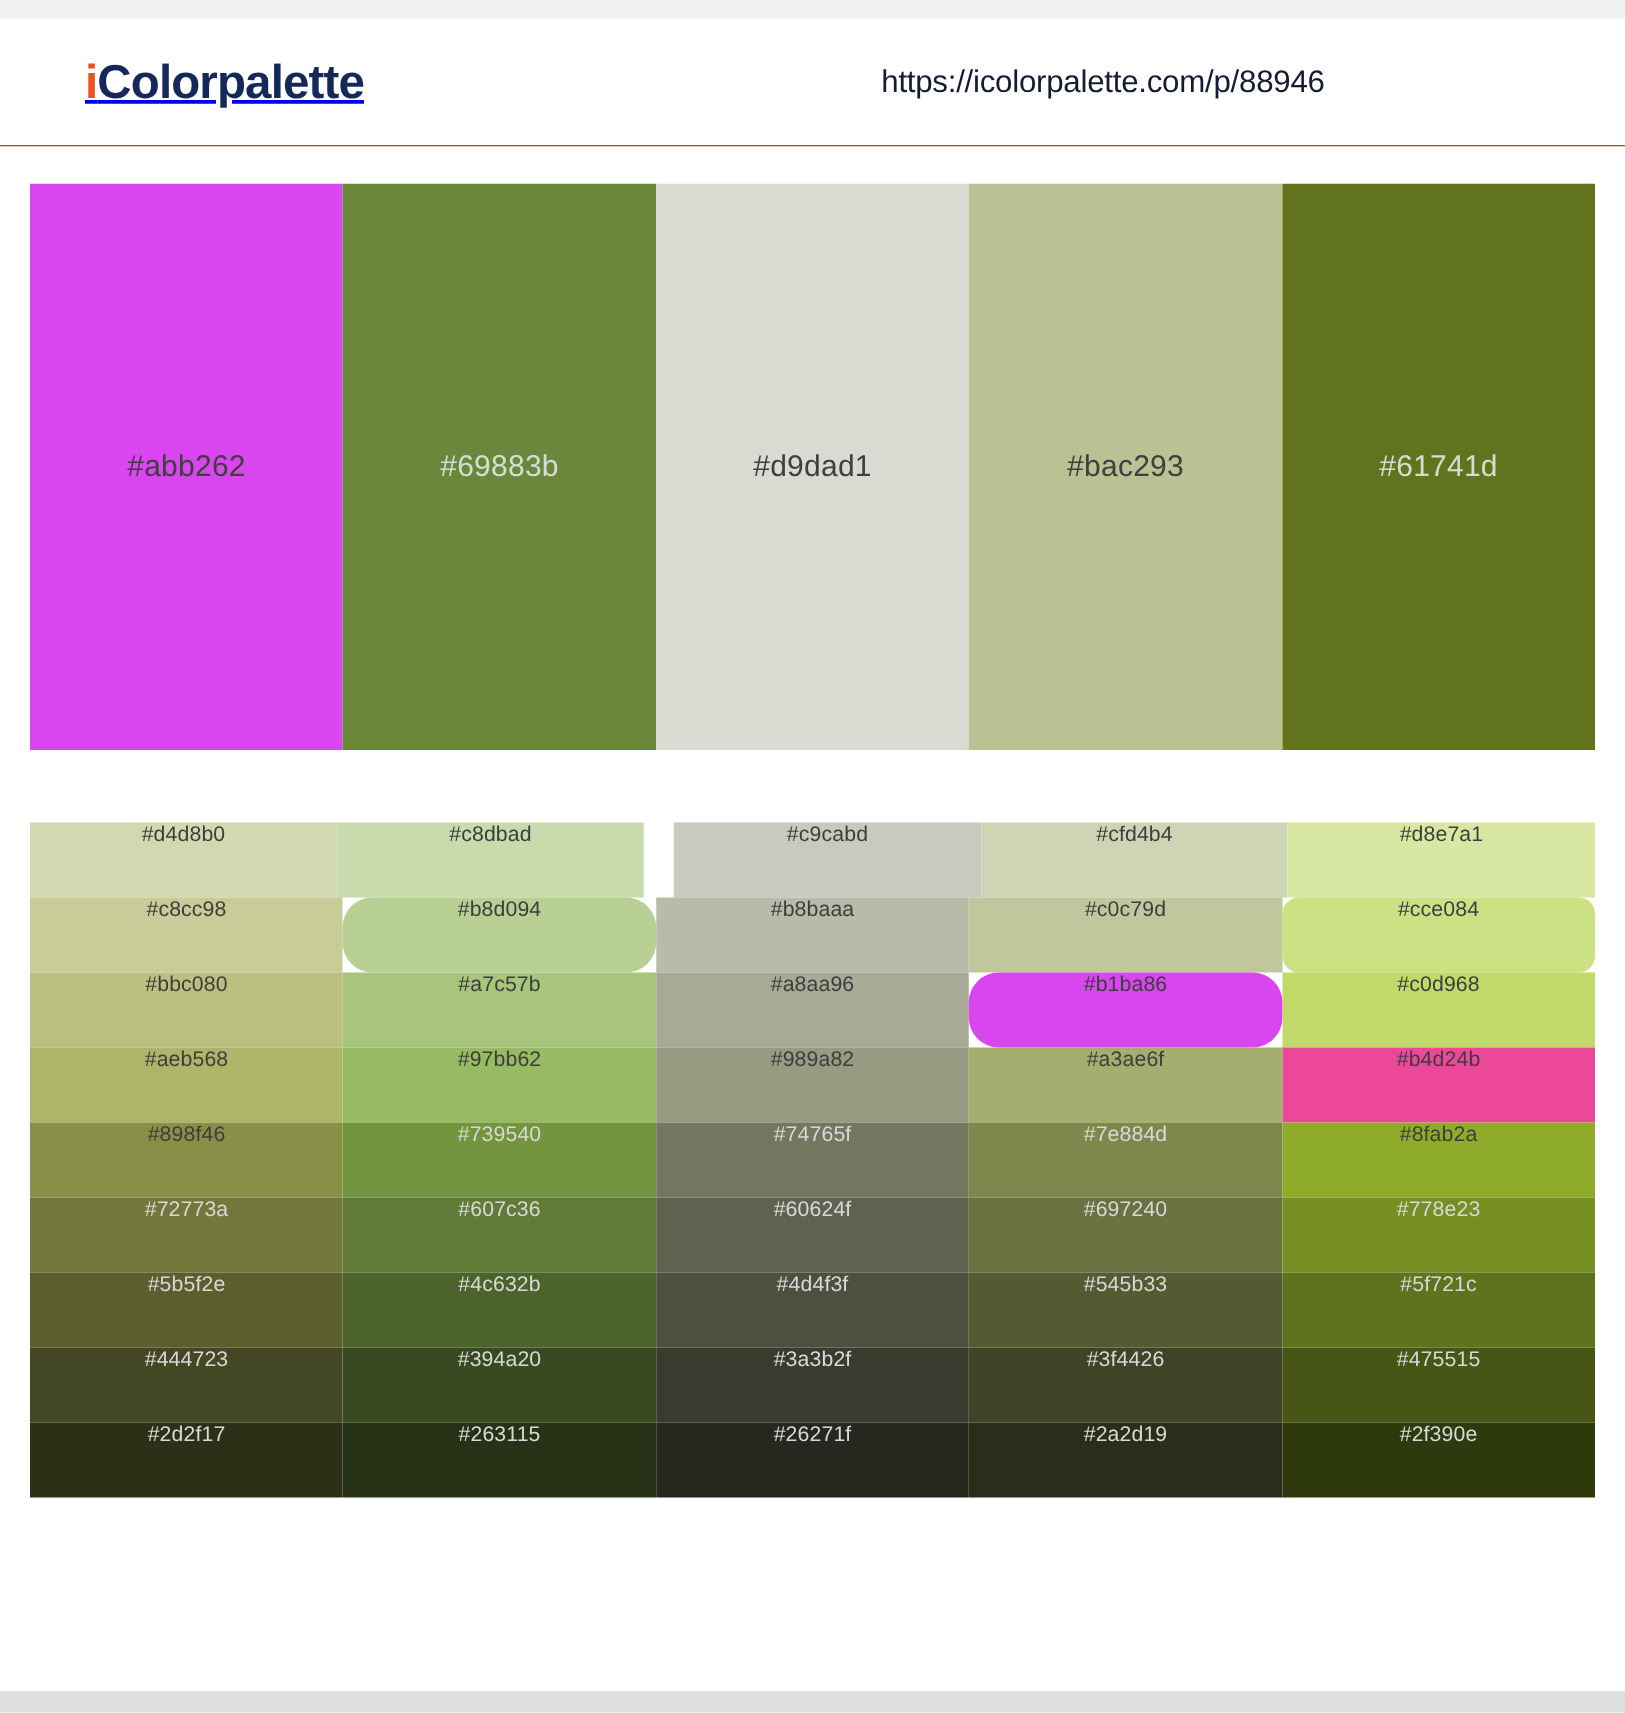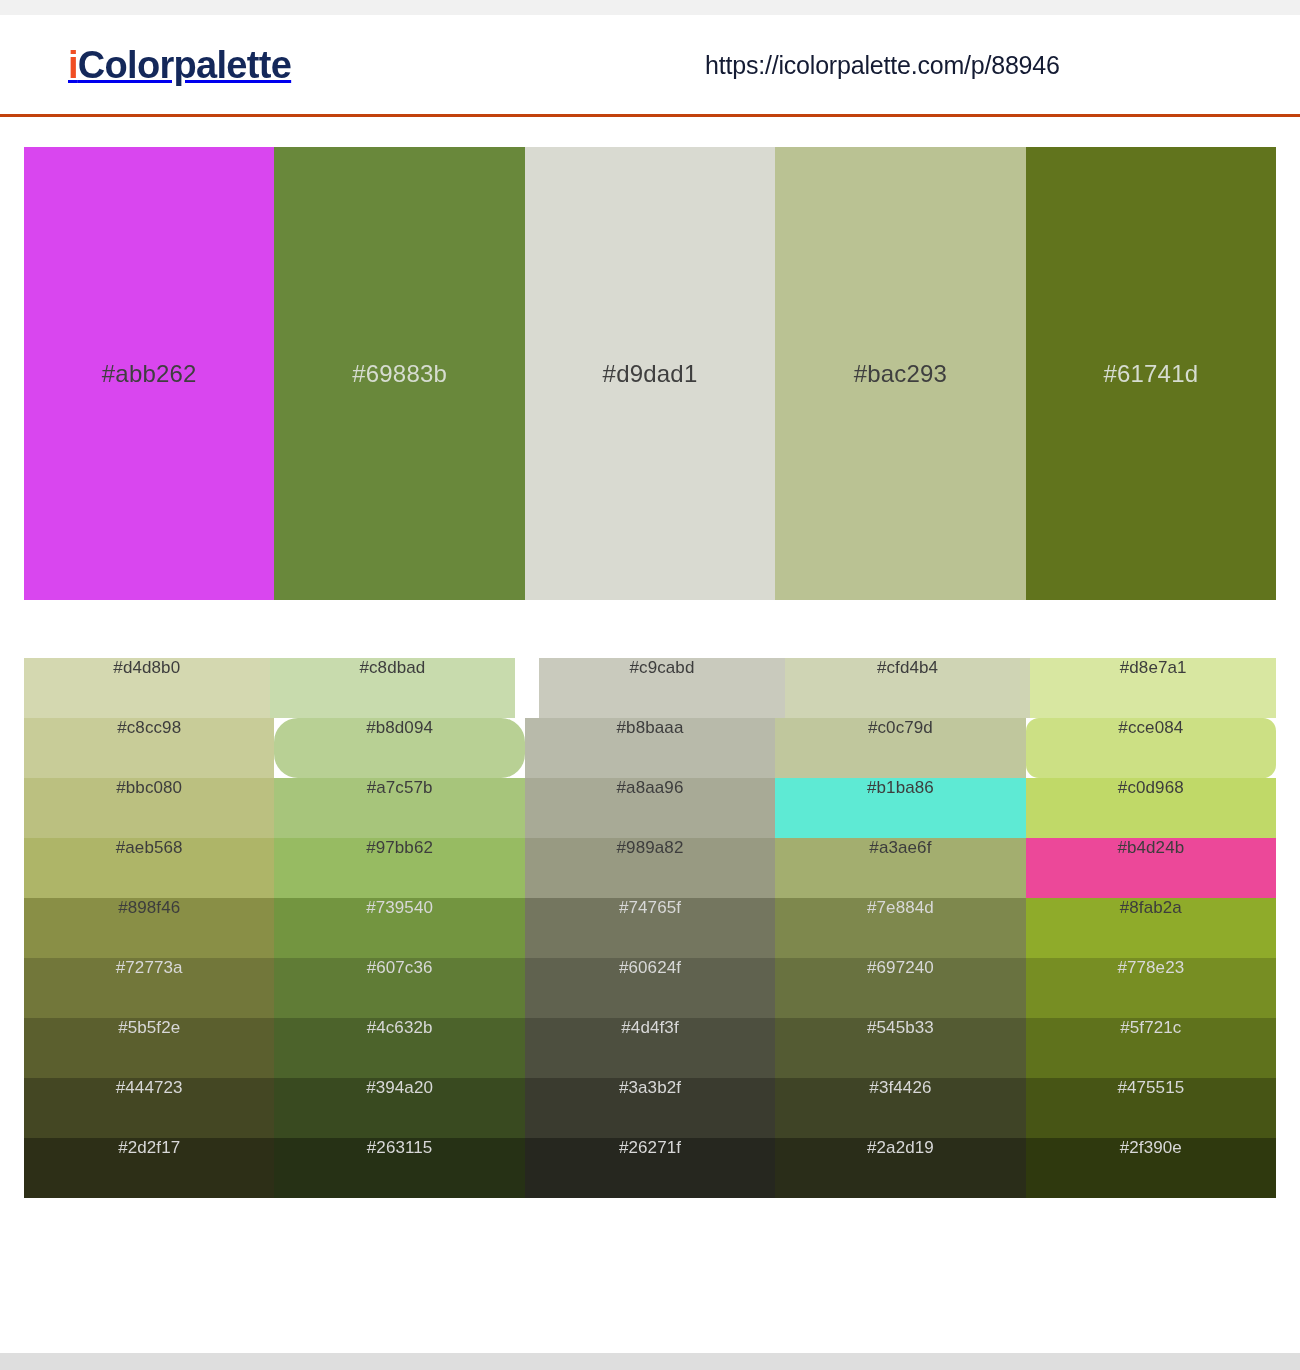--- a/index.html
+++ b/index.html
@@ -20,21 +20,21 @@
   .top-band {
     height: 15px;
     background: #f1f1f1;
     width: 100%;
   }
 
   
   .header {
     height: 102px;
     background: #ffffff;
-    border-bottom: 3px solid #c2410c;
+    border-bottom: 1px solid #c2410c;
     position: relative;
   }
   .logo {
     position: absolute;
     left: 68px;
     top: 50%;
     transform: translateY(-50%);
     font-size: 38px;
     font-weight: bold;
     letter-spacing: -0.7px;
@@ -186,21 +186,21 @@
       <div class="grid-row">
         <div class="grid-cell" style="background: rgb(187, 192, 128);">
           <span class="cell-label dark">#bbc080</span>
         </div>
         <div class="grid-cell" style="background: rgb(167, 197, 123);">
           <span class="cell-label dark">#a7c57b</span>
         </div>
         <div class="grid-cell" style="background: rgb(168, 170, 150);">
           <span class="cell-label dark">#a8aa96</span>
         </div>
-        <div class="grid-cell" style="background: #5eead4;">
+        <div class="grid-cell" style="background: #d946ef; border-radius: 24px;">
           <span class="cell-label dark">#b1ba86</span>
         </div>
         <div class="grid-cell" style="background: rgb(192, 217, 104);">
           <span class="cell-label dark">#c0d968</span>
         </div>
       </div>
       <div class="grid-row">
         <div class="grid-cell" style="background: rgb(174, 181, 104);">
           <span class="cell-label dark">#aeb568</span>
         </div>

